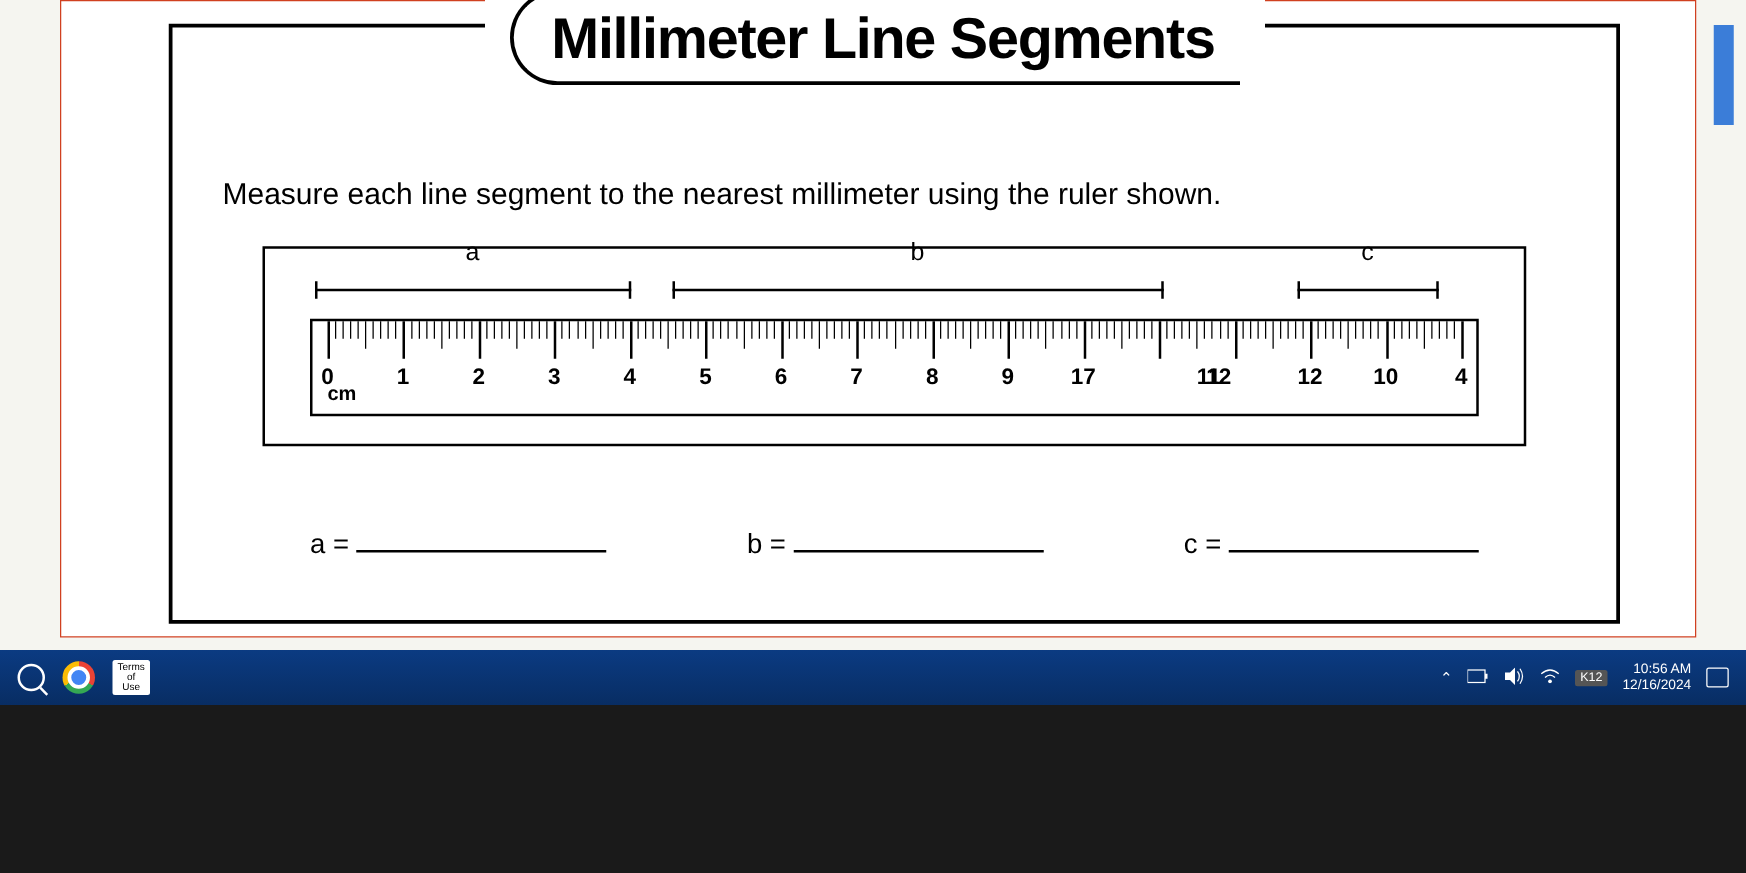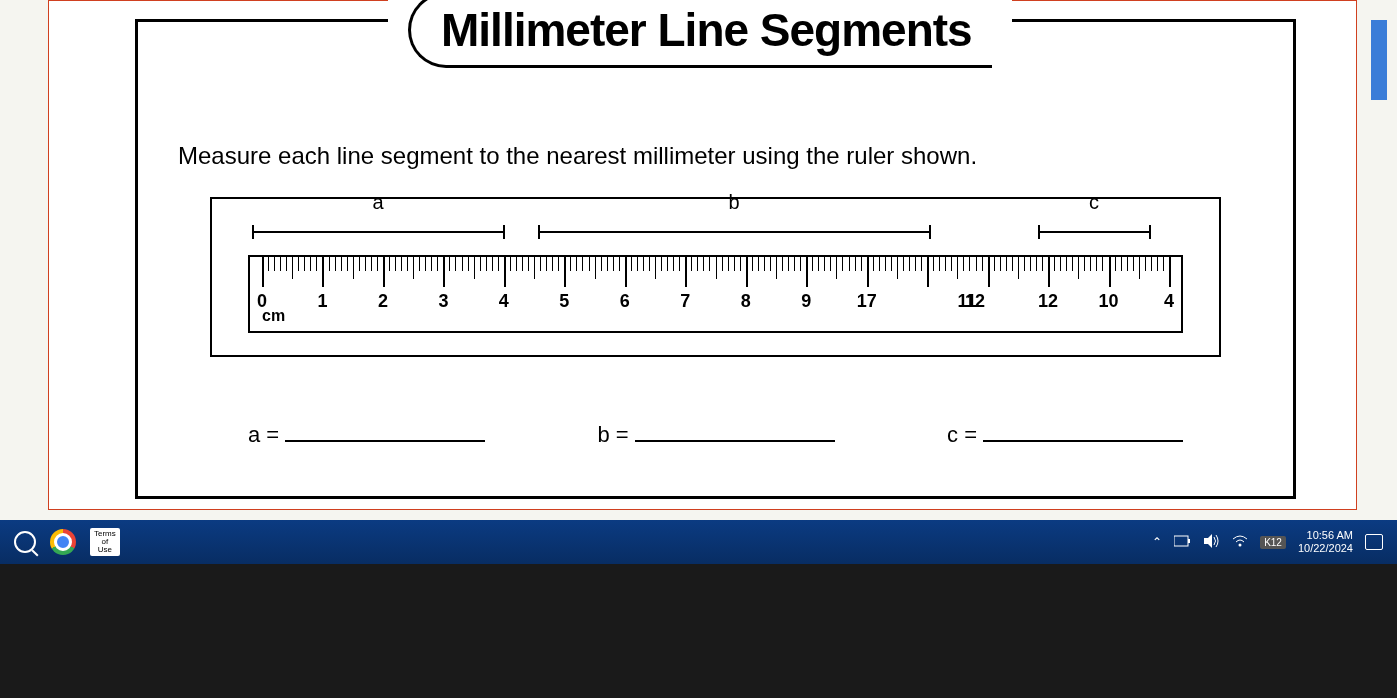--- a/index.html
+++ b/index.html
@@ -482,17 +482,17 @@
     <span>
       <svg width="16" height="12" viewBox="0 0 16 12">
           <path d="M1 4 Q8 -2 15 4" stroke="#fff" fill="none"></path>
           <path d="M4 7 Q8 3 12 7" stroke="#fff" fill="none"></path>
           <circle cx="8" cy="10" r="1.5" fill="#fff"></circle>
         </svg>
     </span>
     <span class="k12">K12</span>
     <span class="clock">
       <div>10:56 AM</div>
-      <div>10/22/2024</div>
+      <div>12/16/2024</div>
     </span>
     <span class="notif"></span>
   </div>
 </div>
 
 </body></html>

